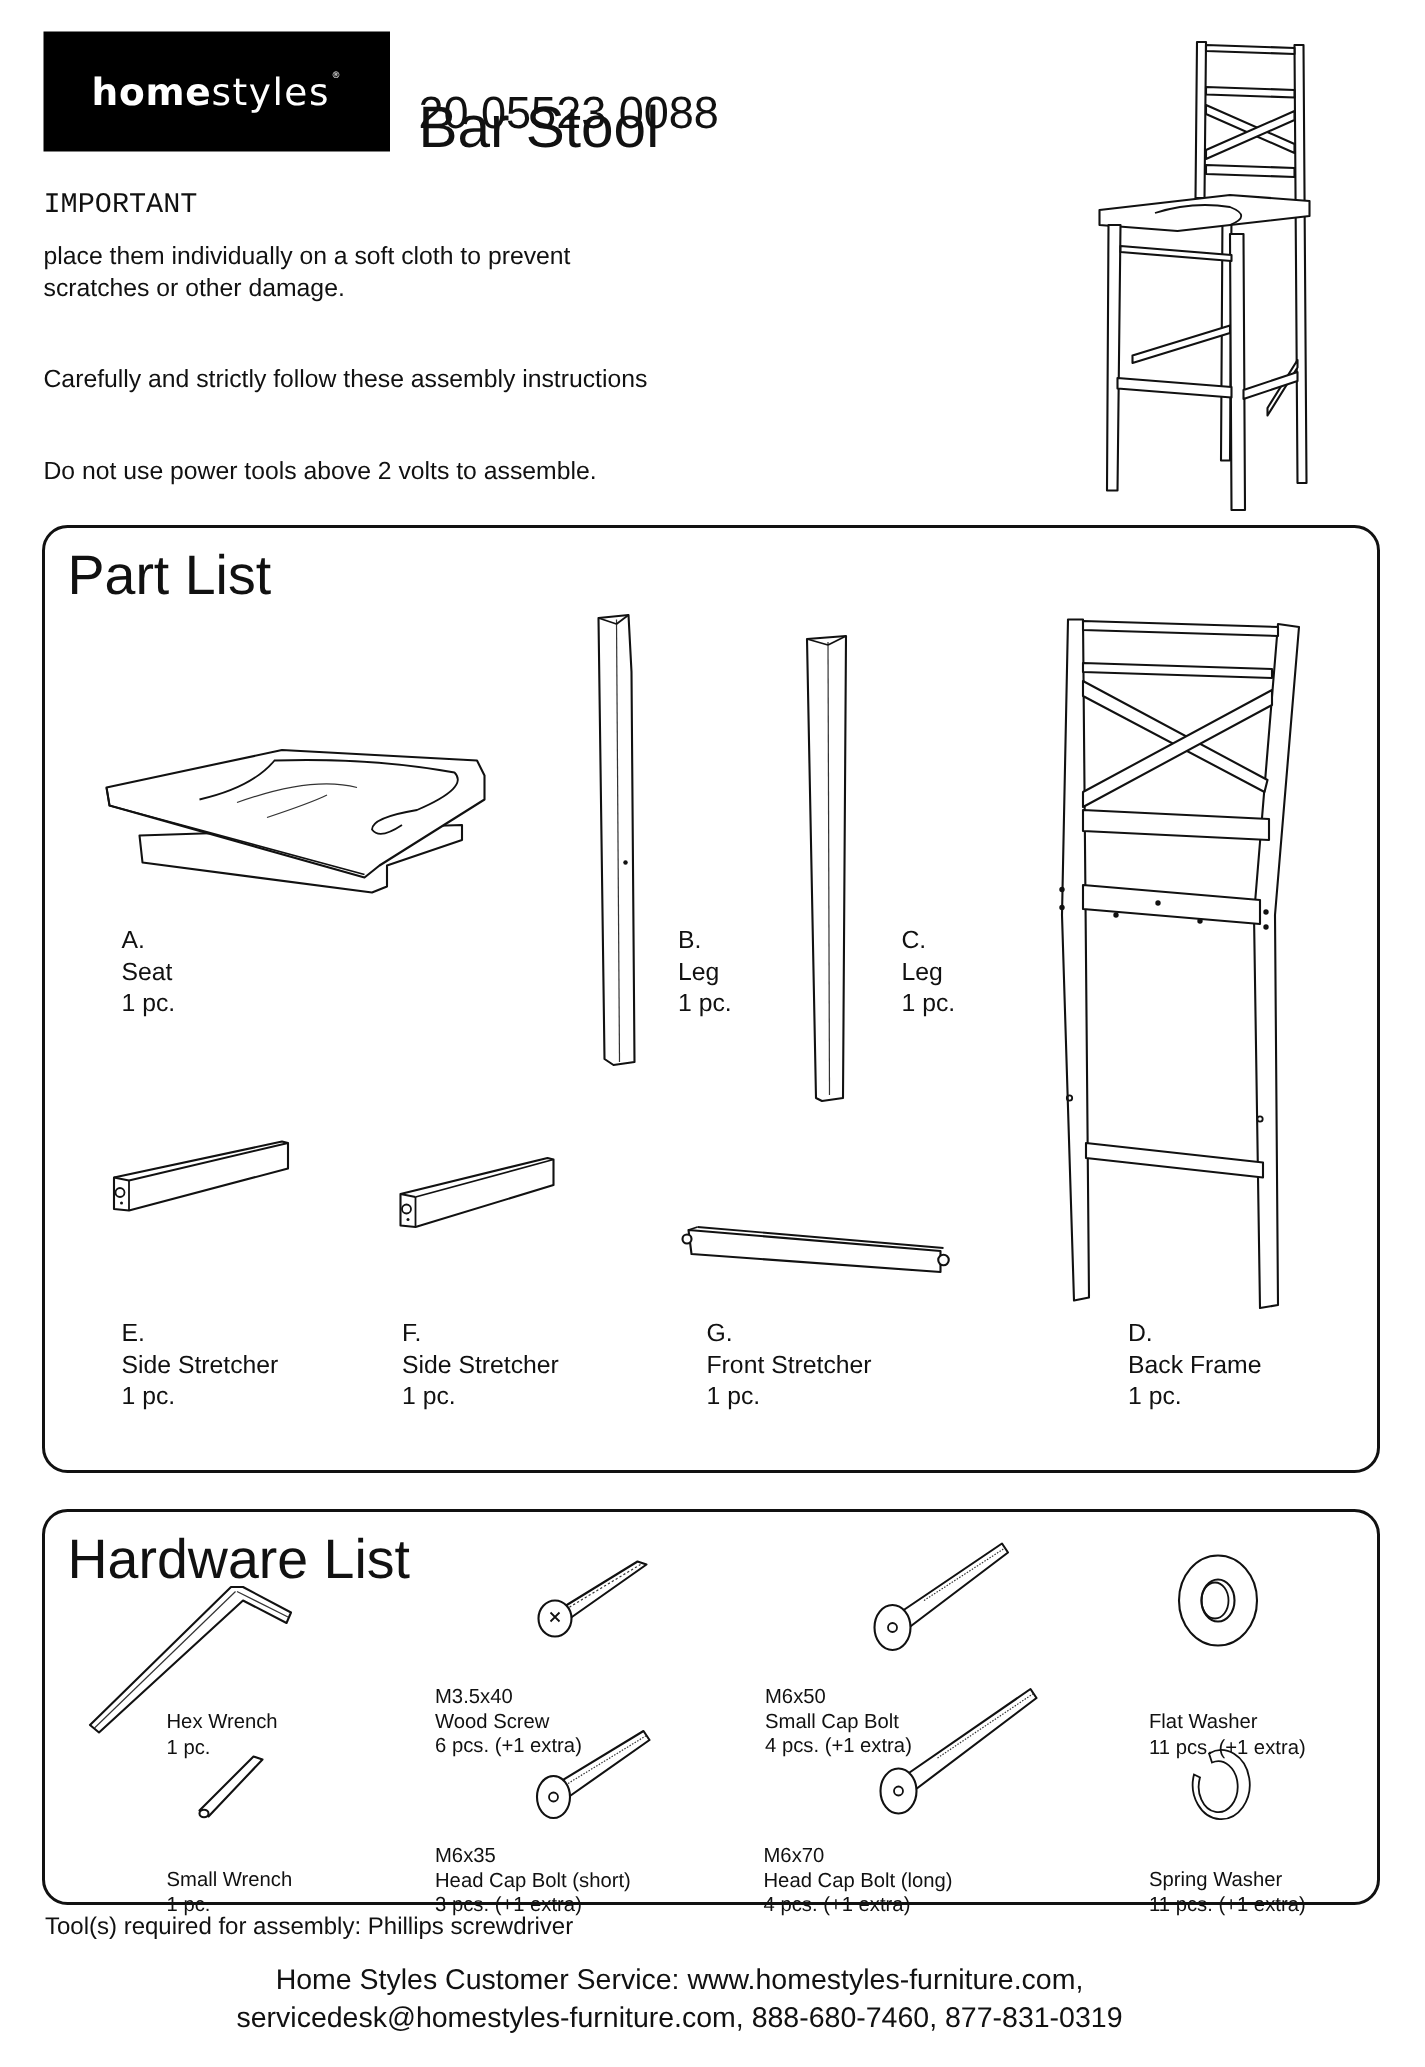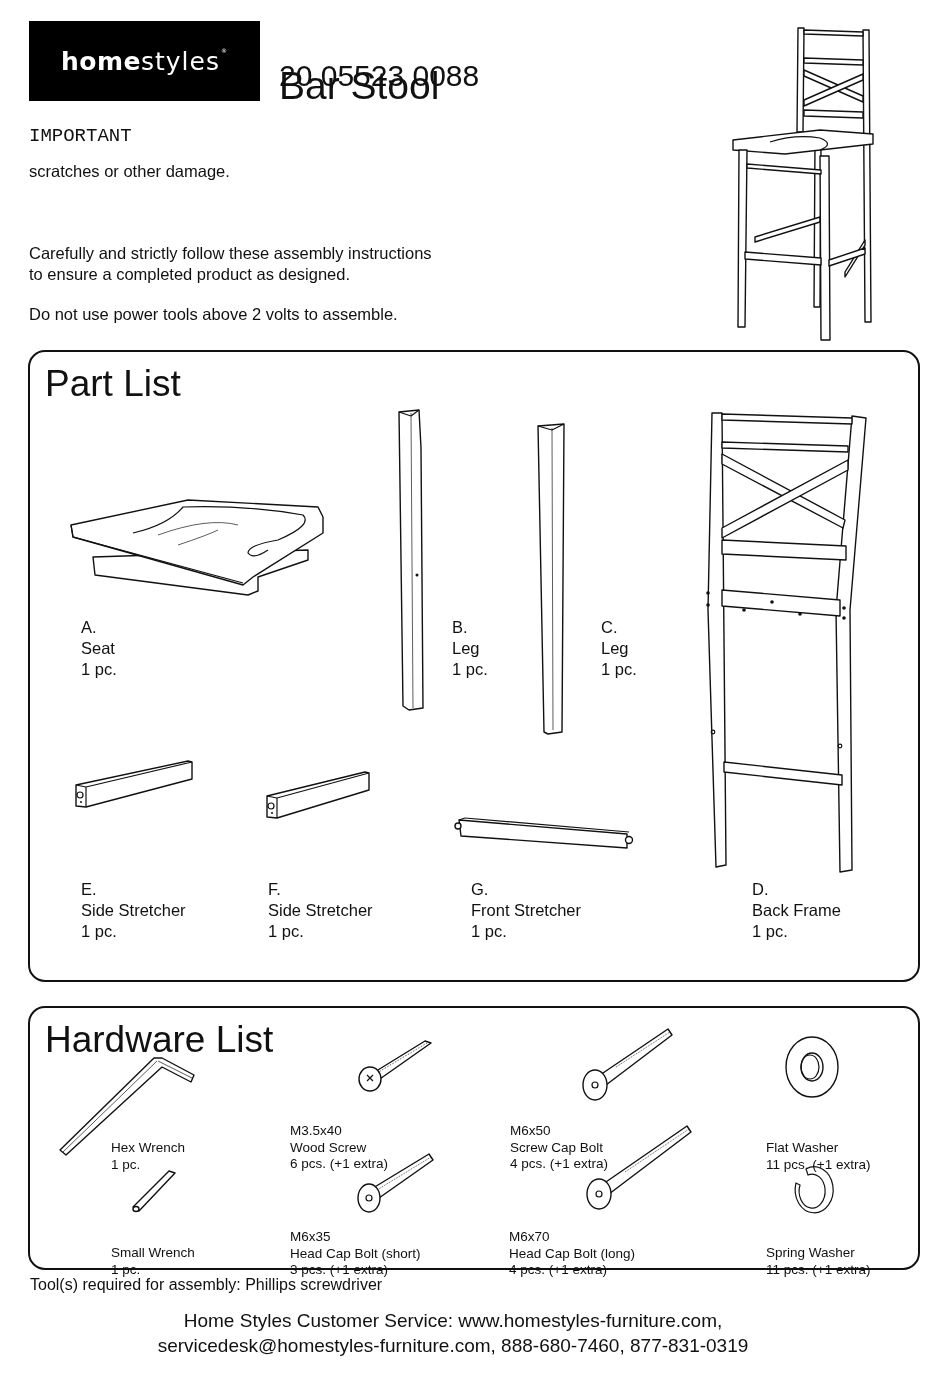--- a/index.html
+++ b/index.html
@@ -44,25 +44,25 @@
 <body>
 
 <div class="abs logo">
   <span class="logo-text"><b>home</b><span>styles</span><span class="reg">®</span></span>
 </div>
 <div class="abs doc-number">20 05523 0088</div>
 <div class="abs doc-title">Bar Stool</div>
 
 <div class="abs important-heading">IMPORTANT</div>
 <div class="abs important-para" style="top:161px">
+  <div>place them individually on a soft cloth to prevent</div>
   <div>scratches or other damage.</div>
 </div>
 <div class="abs important-para" style="top:243px">
   <div>Carefully and strictly follow these assembly instructions</div>
-  <div>to ensure a completed product as designed.</div>
 </div>
 <div class="abs important-para" style="top:304px">
   <div>Do not use power tools above 2 volts to assemble.</div>
 </div>
 
 <svg class="abs hero" viewBox="0 0 150 325">
 
   <polygon class="stroke" points="73,6 79,6 78,110 72,110"></polygon>
   <polygon class="stroke" points="138,8 144,8 146,300 140,300"></polygon>
   <polygon class="stroke" points="79,8 138,10 138,14 79,12"></polygon>
@@ -243,21 +243,21 @@
 </div>
 
 <svg class="abs" style="left:580px;top:1025px;width:95px;height:80px" viewBox="0 0 95 80">
   <polygon class="stroke" points="20,50 88,4 92,10 26,60"></polygon>
   <line class="thin" x1="36" y1="42" x2="90" y2="7" stroke-dasharray="1 1" stroke-width="5"></line>
   <ellipse class="stroke" cx="15" cy="60" rx="12" ry="15"></ellipse>
   <circle class="line" cx="15" cy="60" r="3"></circle>
 </svg>
 <div class="abs hw-label" style="left:510px;top:1103px">
   <div>M6x50</div>
-  <div>Screw Cap Bolt</div>
+  <div>Small Cap Bolt</div>
   <div>4 pcs. (+1 extra)</div>
 </div>
 
 <svg class="abs" style="left:585px;top:1122px;width:110px;height:90px" viewBox="0 0 110 90">
   <polygon class="stroke" points="18,62 102,4 106,10 24,72"></polygon>
   <line class="thin" x1="40" y1="50" x2="104" y2="7" stroke-dasharray="1 1" stroke-width="5"></line>
   <ellipse class="stroke" cx="14" cy="72" rx="12" ry="15"></ellipse>
   <circle class="line" cx="14" cy="72" r="3"></circle>
 </svg>
 <div class="abs hw-label" style="left:509px;top:1209px">

